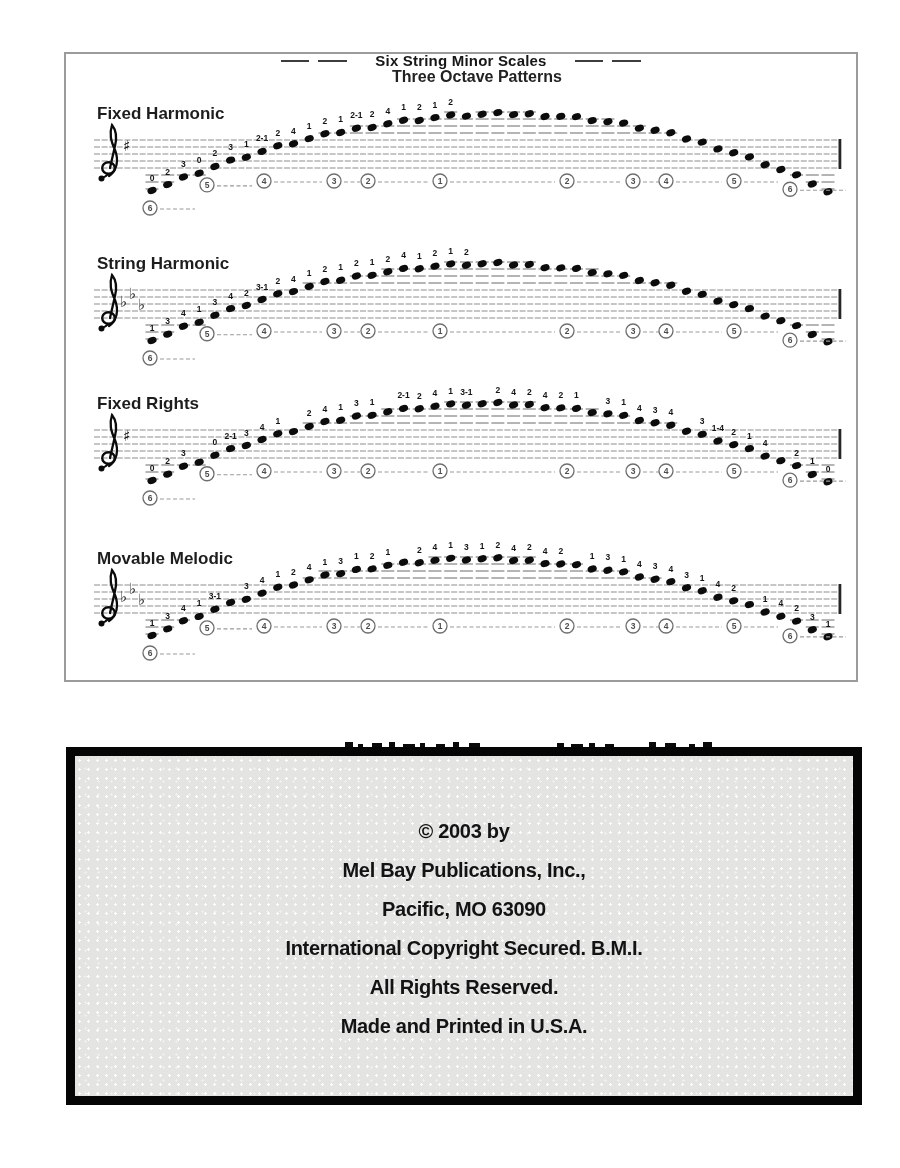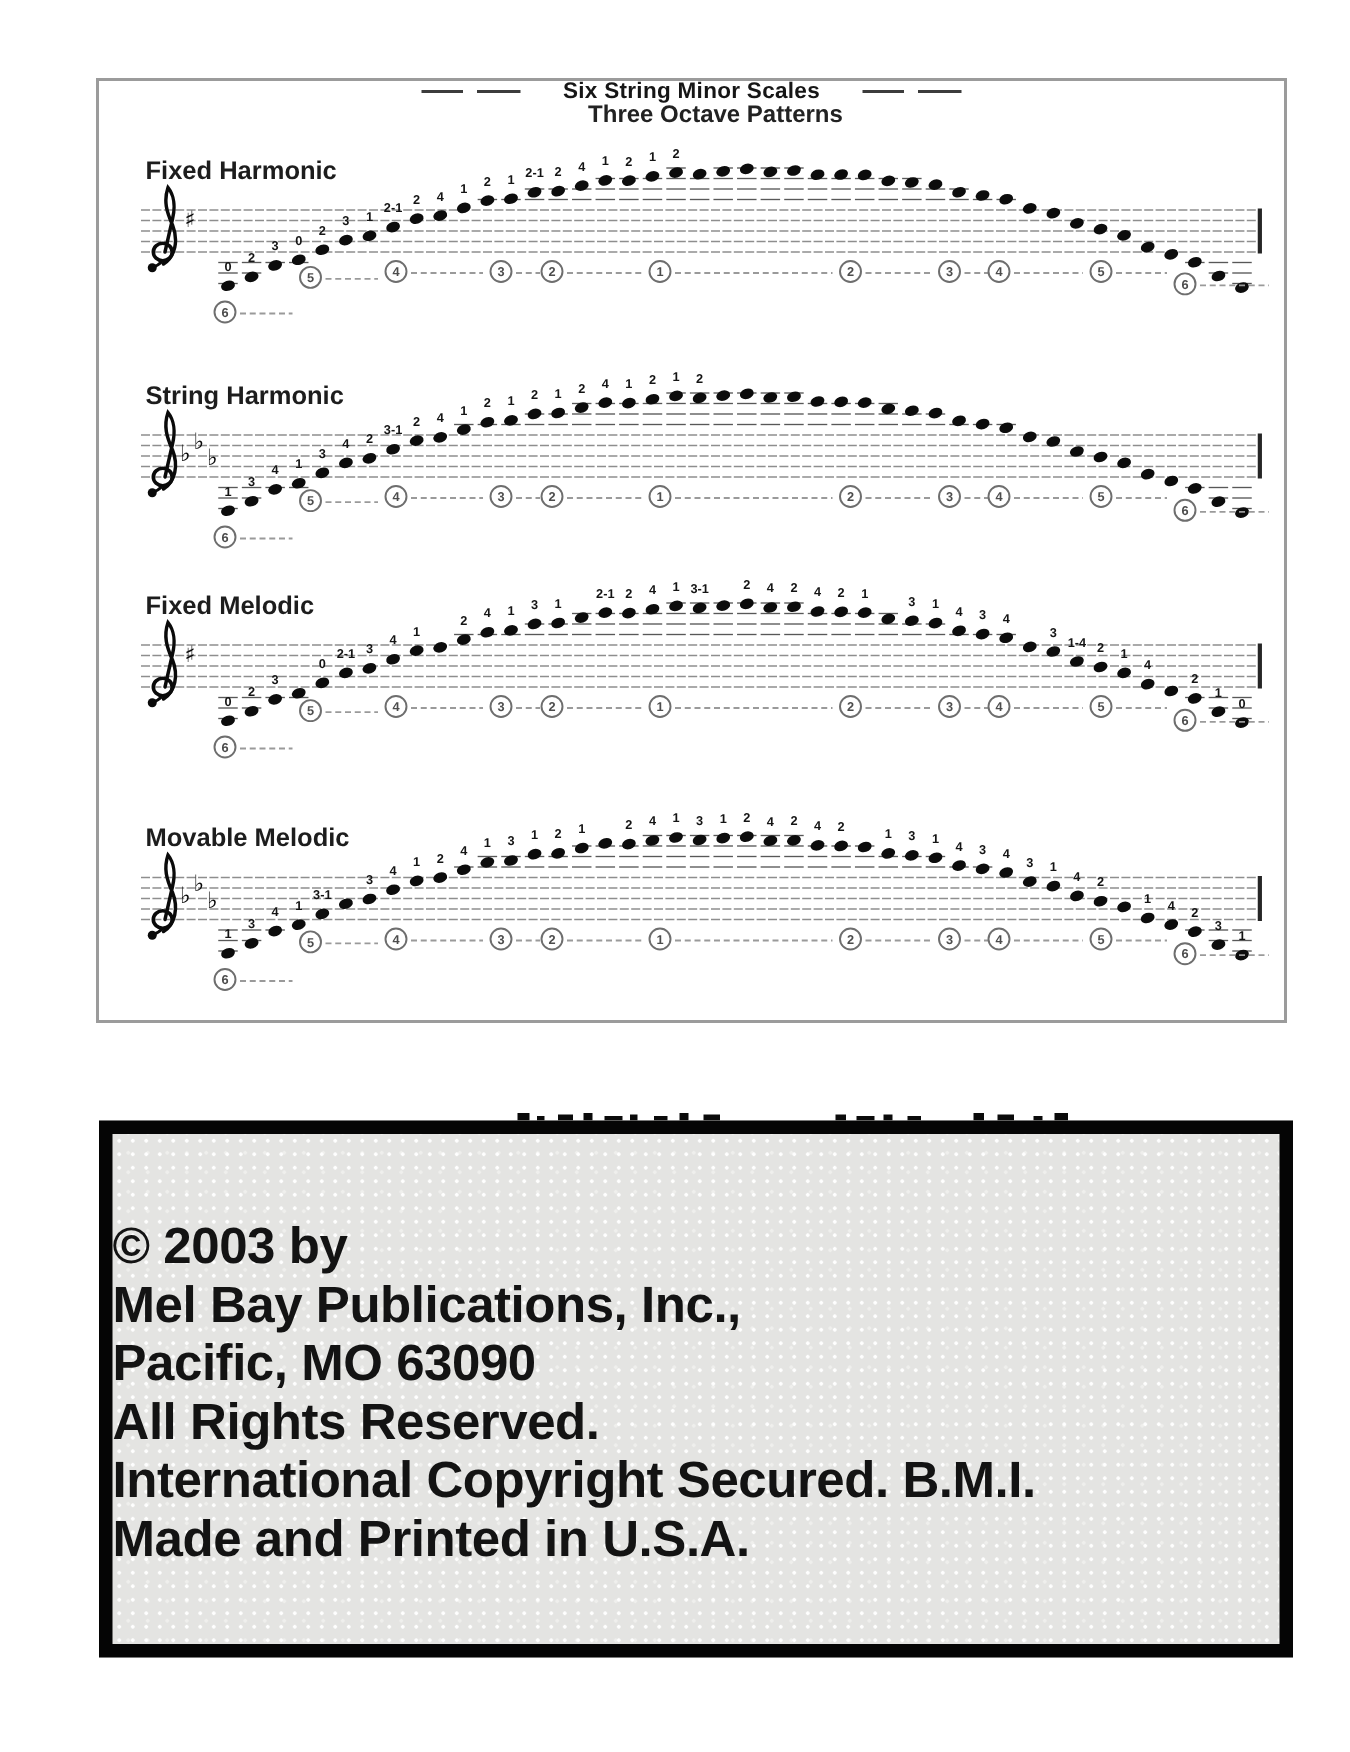--- a/index.html
+++ b/index.html
@@ -22,40 +22,40 @@
   
   .clip-frag-row{position:absolute;left:0;top:733px;width:900px;height:14px;}
   .clip-frag-row span{position:absolute;bottom:0;background:#0a0a0a;display:block;}
   
   .copyright-box{position:absolute;left:66px;top:747px;width:796px;height:358px;
         box-sizing:border-box;border:9px solid #050505;
         background-color:#e4e4e2;
         background-image:radial-gradient(#ffffff 1px, transparent 1.4px),
                          radial-gradient(#efefed 1px, transparent 1.3px);
         background-size:9px 9px,13px 13px;background-position:0 0,4px 6px;}
-  .copyright-text{position:absolute;left:0;top:56px;width:100%;text-align:left;
-        font-size:34px;font-weight:bold;color:#131313;line-height:39px;
+  .copyright-text{position:absolute;left:0;top:56px;width:100%;text-align:center;
+        font-size:20px;font-weight:bold;color:#131313;line-height:39px;
         letter-spacing:-0.3px;filter:blur(0.45px);}
   
   .edge-line{position:absolute;left:894px;top:0;width:2px;height:1168px;background:#5d5d5d;}
 </style>
 </head>
 <body>
 
 <div class="page">
 
   <div class="music-panel soft">
     <div class="title">Six String Minor Scales</div>
     <span class="title-dash dash-left"></span>
     <span class="title-dash dash-right"></span>
     <div class="subtitle">Three Octave Patterns</div>
 
     <div class="sys-label" style="top:50px">Fixed Harmonic</div>
     <div class="sys-label" style="top:200px">String Harmonic</div>
-    <div class="sys-label" style="top:340px">Fixed Melodic</div>
+    <div class="sys-label" style="top:340px">Fixed Rights</div>
     <div class="sys-label" style="top:495px">Movable Melodic</div>
 
     <svg id="notation" width="790" height="626" viewBox="0 0 790 626">
         <g>
           <line x1="28" y1="86" x2="772" y2="86" stroke="#8e8e8e" stroke-width="1.05" stroke-dasharray="6 1.6"></line>
           <line x1="28" y1="93" x2="772" y2="93" stroke="#8e8e8e" stroke-width="1.05" stroke-dasharray="6 1.6"></line>
           <line x1="28" y1="100" x2="772" y2="100" stroke="#8e8e8e" stroke-width="1.05" stroke-dasharray="6 1.6"></line>
           <line x1="28" y1="107" x2="772" y2="107" stroke="#8e8e8e" stroke-width="1.05" stroke-dasharray="6 1.6"></line>
           <line x1="28" y1="114" x2="772" y2="114" stroke="#8e8e8e" stroke-width="1.05" stroke-dasharray="6 1.6"></line>
           <rect x="772.5" y="85" width="2.8" height="30" fill="#262626"></rect>
@@ -862,20 +862,20 @@
     <span style="left:665px;width:11px;height:4px"></span>
     <span style="left:689px;width:6px;height:3px"></span>
     <span style="left:703px;width:9px;height:5px"></span>
   </div>
 
   <div class="copyright-box">
     <div class="copyright-text">
       <div>© 2003 by</div>
       <div>Mel Bay Publications, Inc.,</div>
       <div>Pacific, MO 63090</div>
+      <div>International Copyright Secured. B.M.I.</div>
       <div>All Rights Reserved.</div>
-      <div>International Copyright Secured. B.M.I.</div>
       <div>Made and Printed in U.S.A.</div>
     </div>
   </div>
 
   <div class="edge-line"></div>
 </div>
 
 </body></html>

